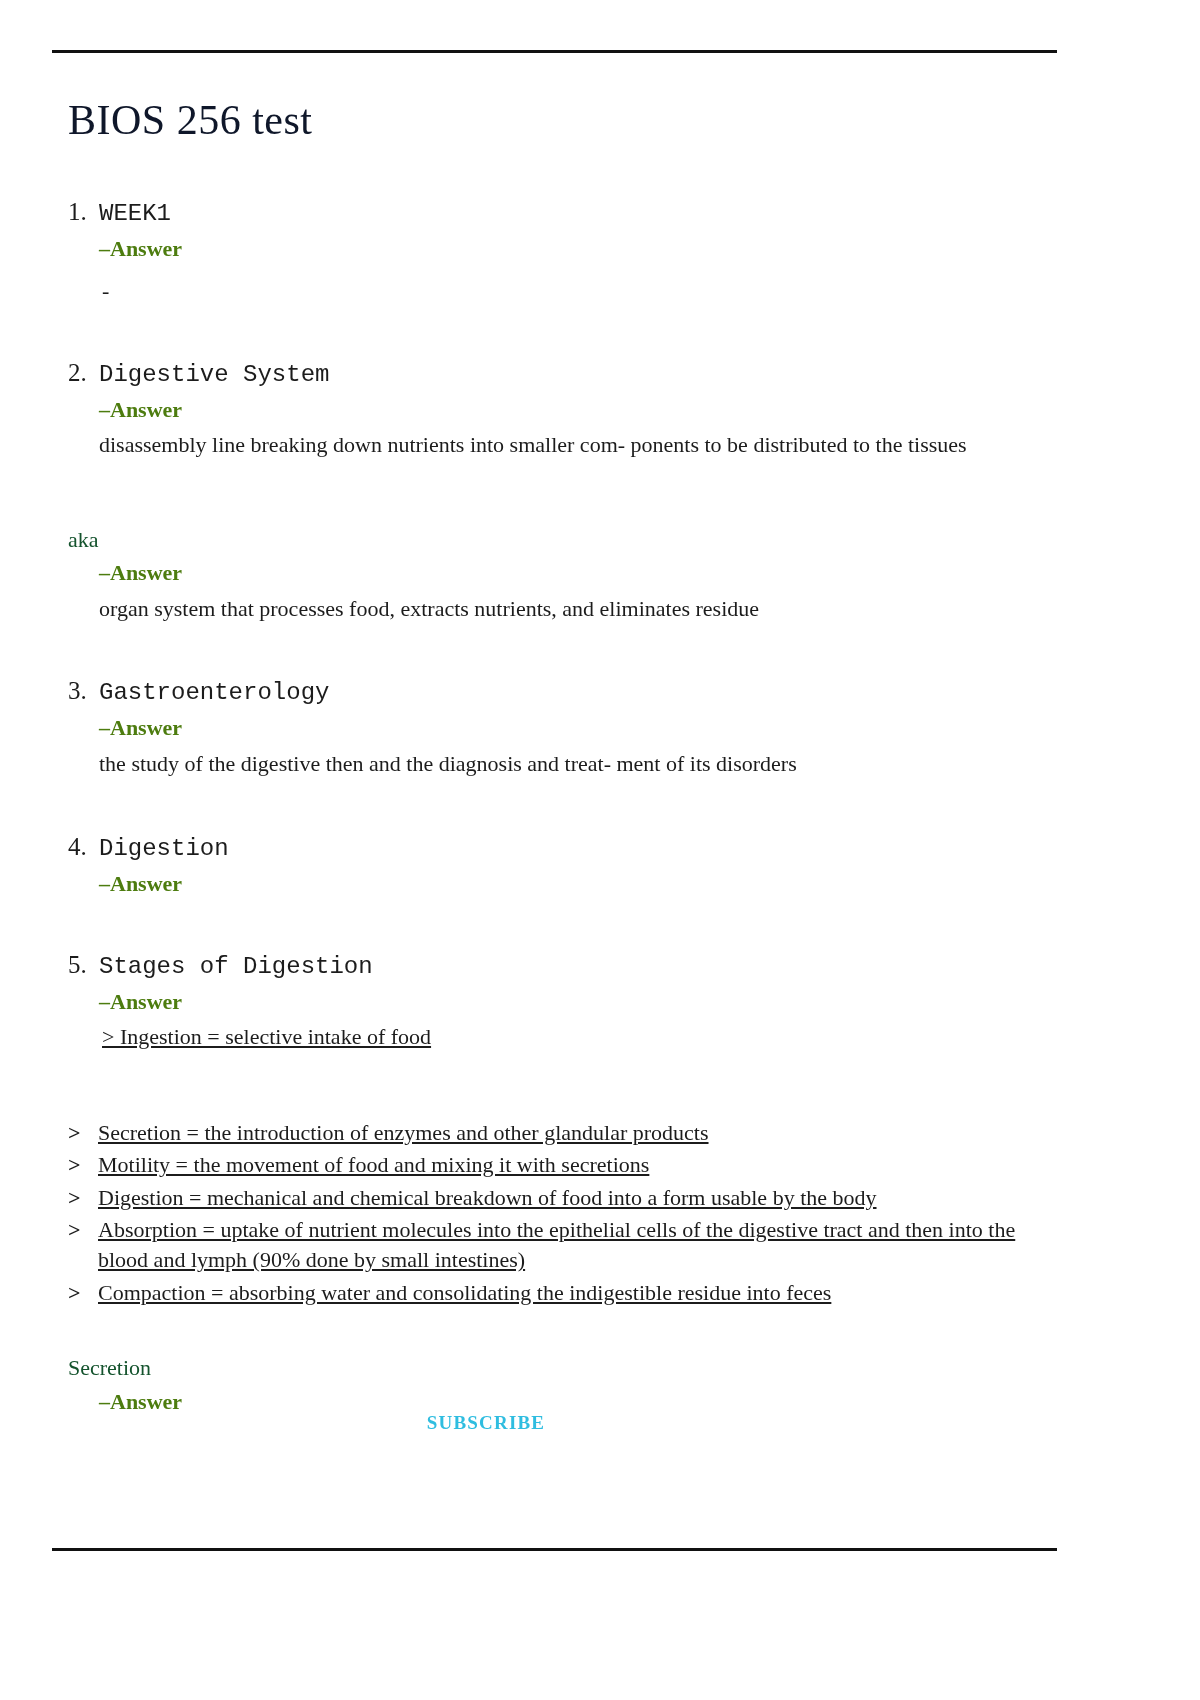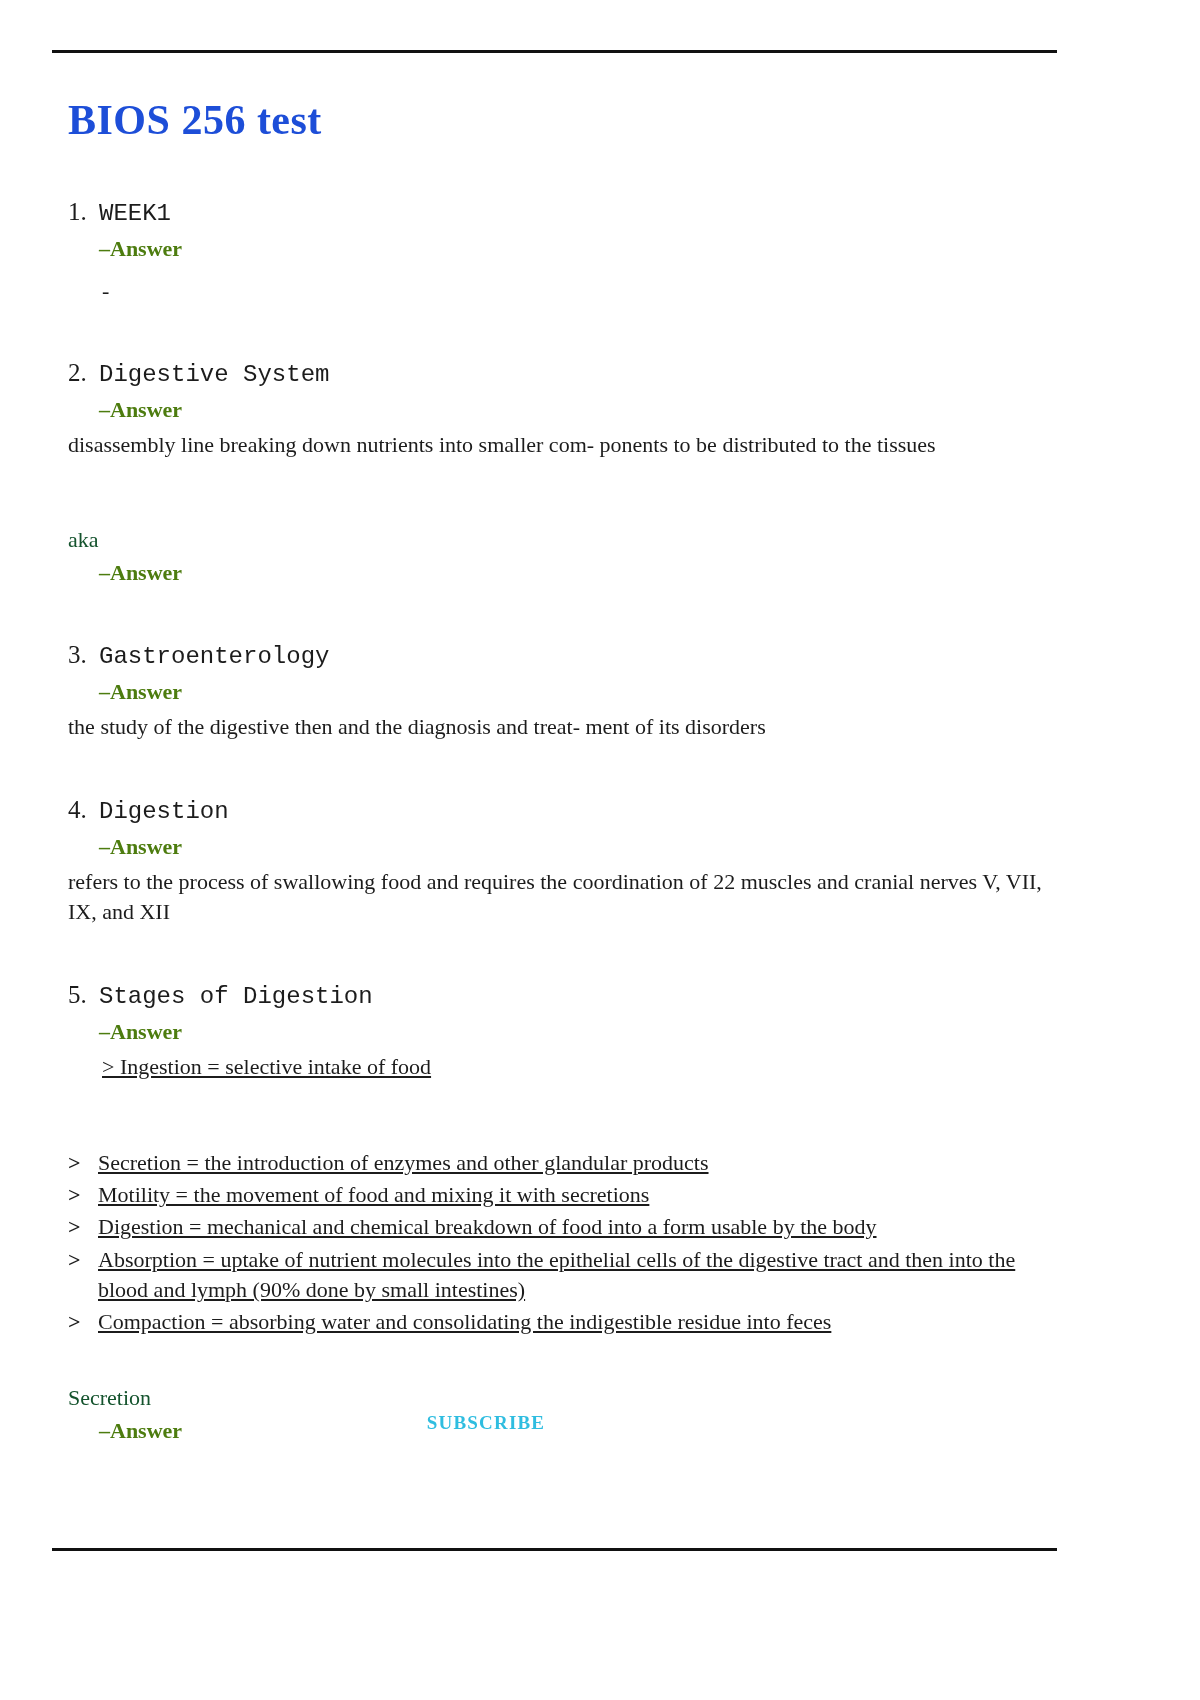--- a/index.html
+++ b/index.html
@@ -37,22 +37,22 @@
     top: 1548px;
     width: 1005px;
     height: 3px;
     background: #111111;
   }
   .doc-title {
     position: absolute;
     left: 68px;
     top: 68px;
     font-size: 42px;
-    font-weight: bold;
-    color: #1d4ed8;
+    font-weight: normal;
+    color: #0f172a;
     letter-spacing: 0.5px;
     line-height: 1.15;
   }
   .content {
     position: absolute;
     left: 68px;
     top: 196px;
     width: 990px;
   }
   .qa-block {
@@ -82,20 +82,21 @@
   }
   .answer-label {
     margin-left: 31px;
     margin-top: 7px;
     font-size: 22px;
     font-weight: bold;
     color: #4d7c0f;
     line-height: 1.2;
   }
   .answer-text {
+    margin-left: 31px;
     margin-top: 7px;
     font-size: 22px;
     line-height: 1.35;
     color: #1c1c1c;
   }
   .answer-text.indented-extra {
     margin-left: 34px;
     text-decoration: underline;
   }
   .dash-only {
@@ -175,20 +176,21 @@
       </div>
       <div class="answer-label">–Answer</div>
       <div class="answer-text">disassembly line breaking down nutrients into smaller com- ponents to be distributed to the tissues</div>
     </div>
 
     <div class="spacer-lg"></div>
 
     <div class="qa-block">
       <div class="q-plain">aka</div>
       <div class="answer-label">–Answer</div>
+      <div class="answer-text">organ system that processes food, extracts nutrients, and eliminates residue</div>
     </div>
 
     <div class="spacer-md"></div>
 
     <div class="qa-block">
       <div class="q-line">
         <span class="q-num">3.</span>
         <span class="q-text">Gastroenterology</span>
       </div>
       <div class="answer-label">–Answer</div>
@@ -196,21 +198,20 @@
     </div>
 
     <div class="spacer-md"></div>
 
     <div class="qa-block">
       <div class="q-line">
         <span class="q-num">4.</span>
         <span class="q-text">Digestion</span>
       </div>
       <div class="answer-label">–Answer</div>
-      <div class="answer-text">refers to the process of swallowing food and requires the coordination of 22 muscles and cranial nerves V, VII, IX, and XII</div>
     </div>
 
     <div class="spacer-md"></div>
 
     <div class="qa-block">
       <div class="q-line">
         <span class="q-num">5.</span>
         <span class="q-text">Stages of Digestion</span>
       </div>
       <div class="answer-label">–Answer</div>

